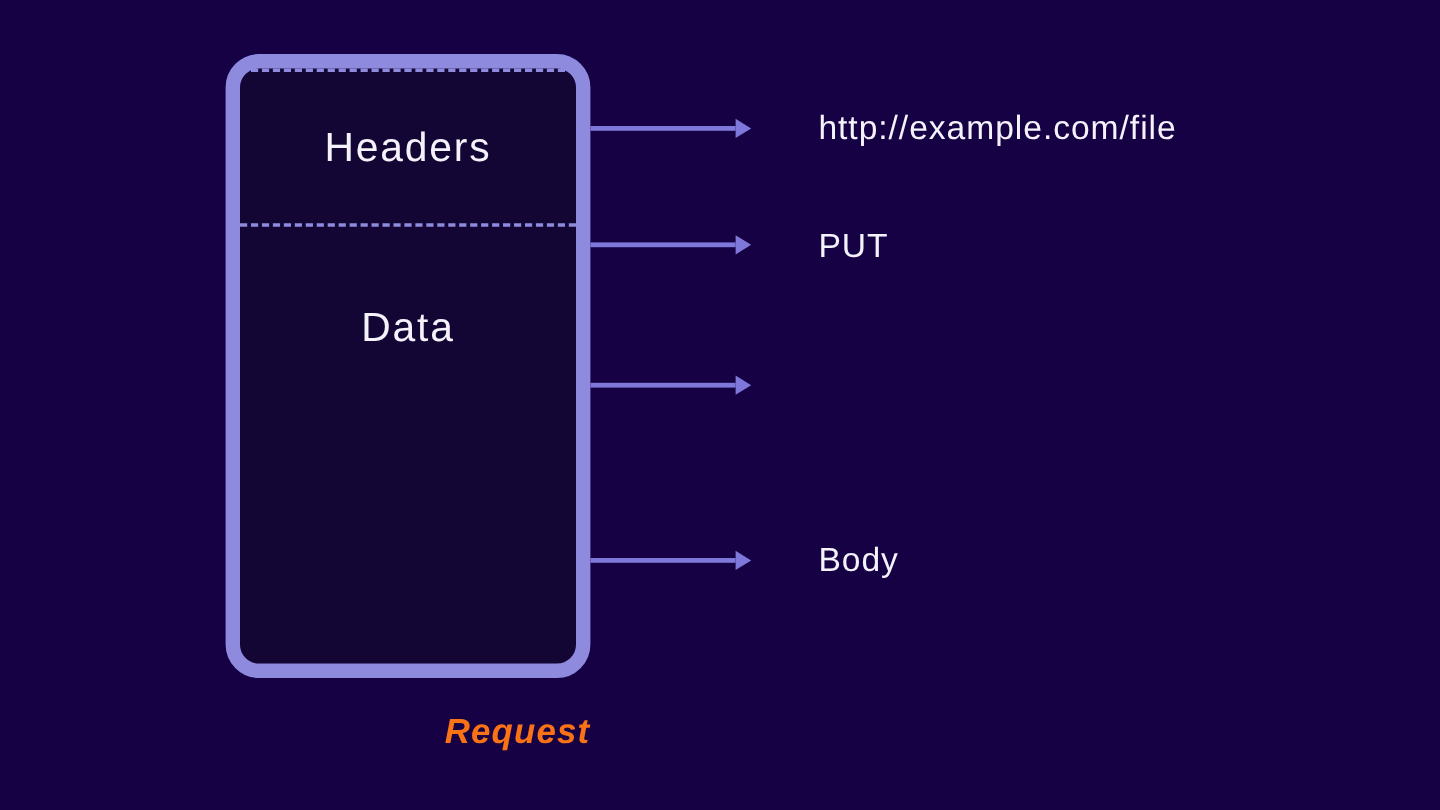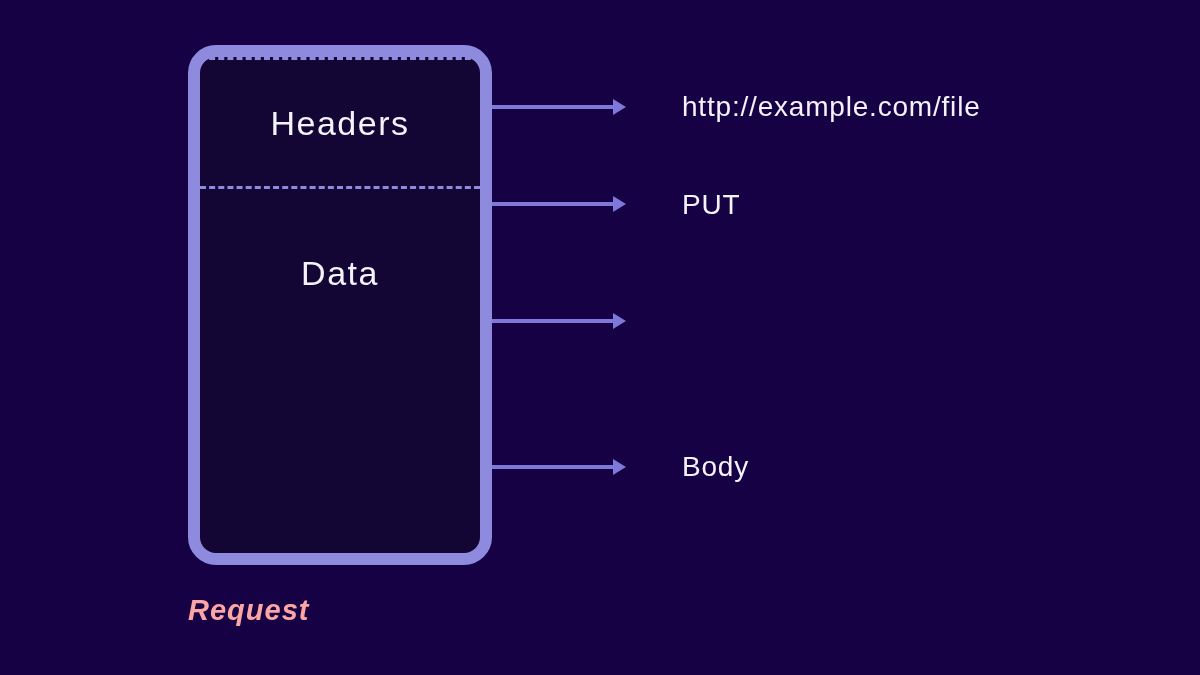--- a/index.html
+++ b/index.html
@@ -84,22 +84,22 @@
   }
   .val-url     { top: 107px; }
   .val-method  { top: 205px; }
   .val-headers { top: 321px; }
   .val-body    { top: 467px; }
   .caption {
     position: absolute;
     left: 188px;
     top: 594px;
     width: 304px;
-    text-align: left;
-    color: #fca5a5;
+    text-align: right;
+    color: #f97316;
     font-size: 29px;
     font-style: italic;
     font-weight: 600;
     letter-spacing: 1px;
   }
 </style>
 </head>
 <body>
 
 <div class="stage">

